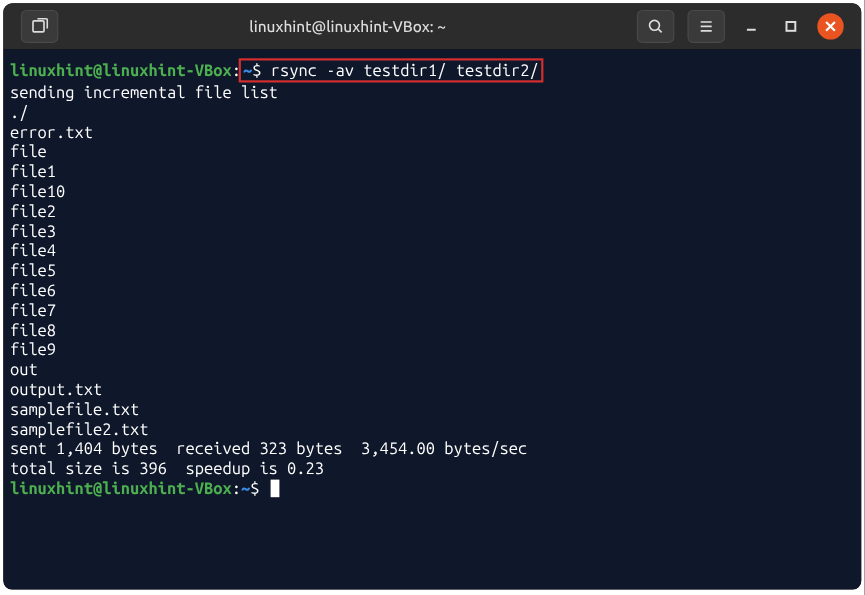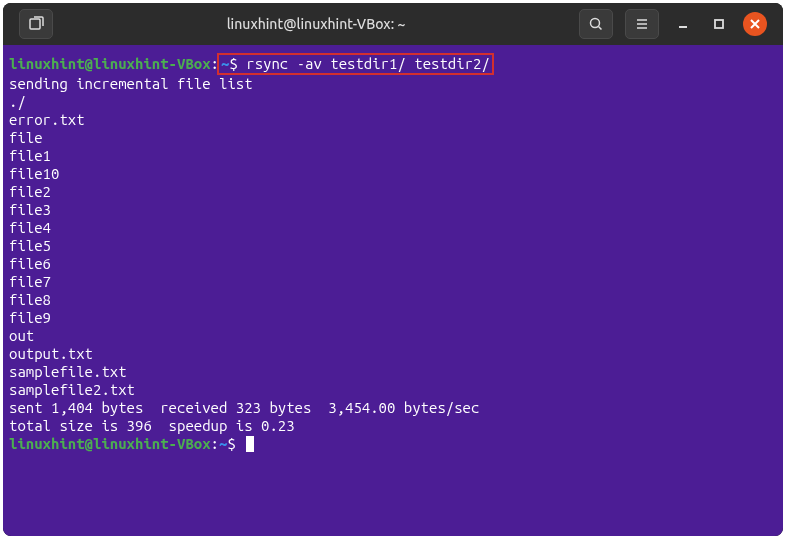--- a/index.html
+++ b/index.html
@@ -59,21 +59,21 @@
       align-items: center;
       justify-content: center;
       cursor: pointer;
     }
     .win-btn.min, .win-btn.max { background: transparent; }
     .win-btn.min svg, .win-btn.max svg { width: 12px; height: 12px; stroke: #ddd; fill: none; stroke-width: 1.8; }
     .win-btn.close { background: #e95420; }
     .win-btn.close svg { width: 10px; height: 10px; stroke: #fff; fill: none; stroke-width: 2; }
     .terminal {
       flex: 1;
-      background: #4c1d95;
+      background: #0f172a;
       padding: 8px 6px;
       font-size: 15px;
       line-height: 18px;
       color: #fff;
       white-space: pre;
       overflow: hidden;
     }
     .prompt-user { color: #4caf50; font-weight: bold; }
     .prompt-colon { color: #fff; }
     .prompt-path { color: #3b8eea; font-weight: bold; }

